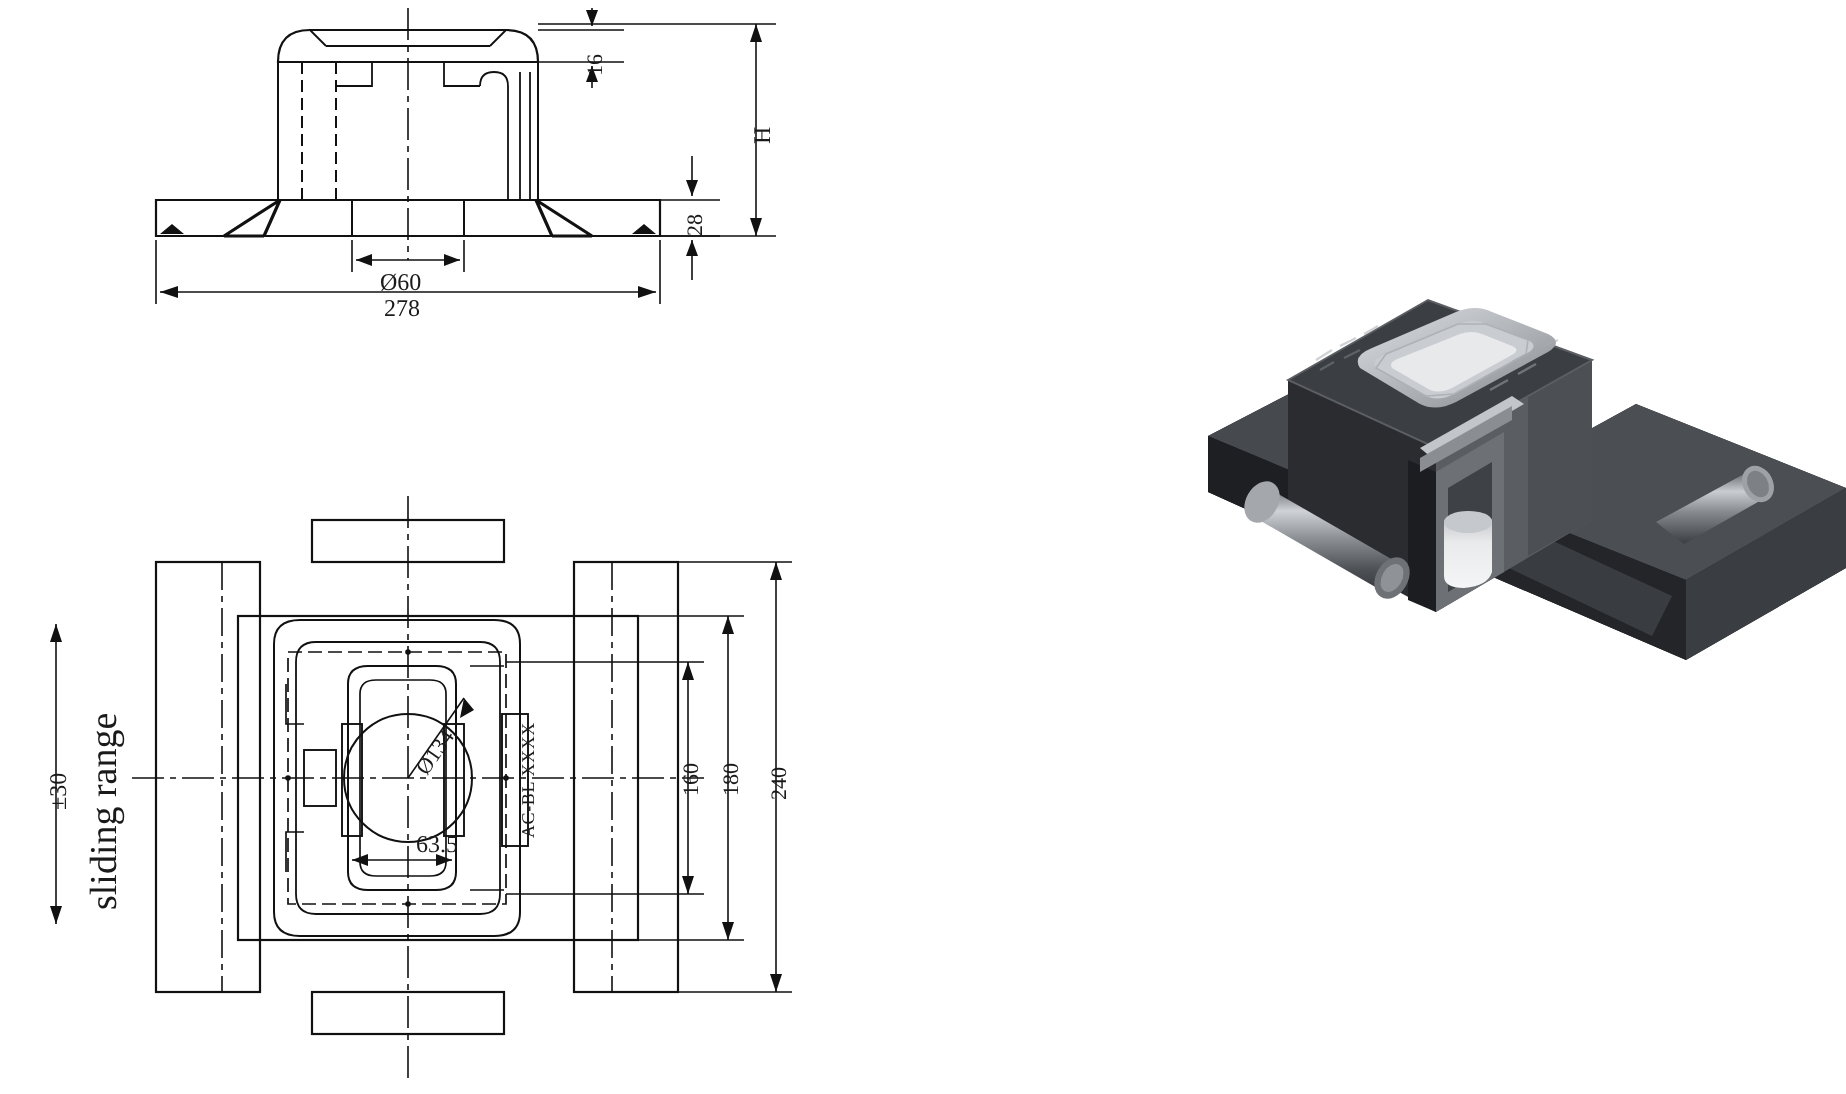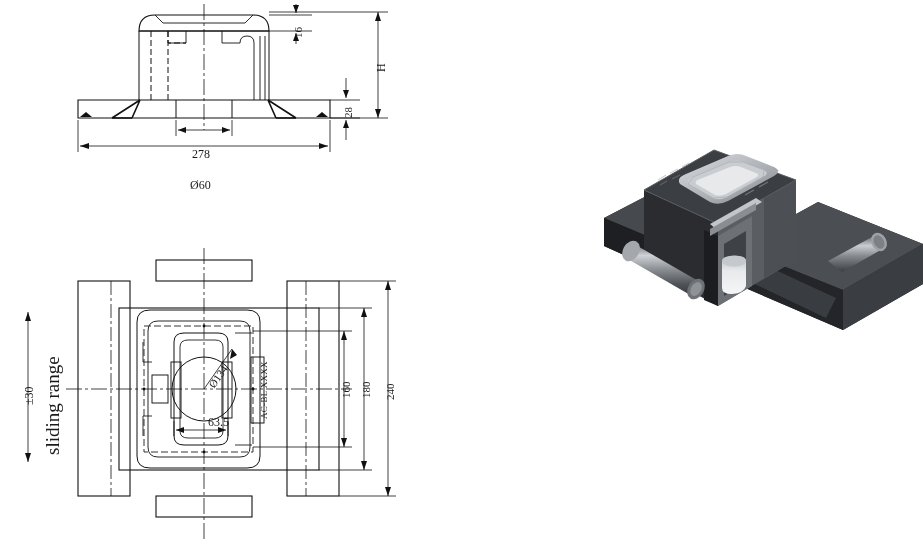--- a/index.html
+++ b/index.html
@@ -158,21 +158,21 @@
         <path d="M388,281 l-3,9 h6 Z" fill="#111" stroke="none"></path>
         <path d="M388,496 l-3,-9 h6 Z" fill="#111" stroke="none"></path>
 
         <path d="M28,312 L28,462"></path>
         <path d="M28,312 l-3,9 h6 Z" fill="#111" stroke="none"></path>
         <path d="M28,462 l-3,-9 h6 Z" fill="#111" stroke="none"></path>
       </g>
     </g>
   </svg>
 
-  <div class="lbl" style="left:190px;top:134px;font-size:12px;margin-top:44px;">Ø60</div>
+  <div class="lbl" style="left:190px;top:134px;font-size:12px;">Ø60</div>
   <div class="lbl" style="left:192px;top:147px;font-size:12px;font-family:Liberation Serif, serif;">278</div>
   <div class="lbl vert" style="left:292px;top:38px;font-size:11px;transform:rotate(-90deg);">16</div>
   <div class="lbl vert" style="left:342px;top:118px;font-size:11px;transform:rotate(-90deg);">28</div>
   <div class="lbl vert" style="left:374px;top:72px;font-size:12px;transform:rotate(-90deg);">H</div>
 
   <div class="lbl" style="left:186px;top:415px;font-size:12px;margin-left:22px;">63.5</div>
   <div class="lbl vert" style="left:206px;top:383px;font-size:11px;transform:rotate(-55deg);">Ø134</div>
   <div class="lbl vert" style="left:340px;top:398px;font-size:11px;transform:rotate(-90deg);">160</div>
   <div class="lbl vert" style="left:360px;top:398px;font-size:11px;transform:rotate(-90deg);">180</div>
   <div class="lbl vert" style="left:384px;top:400px;font-size:11px;transform:rotate(-90deg);">240</div>

